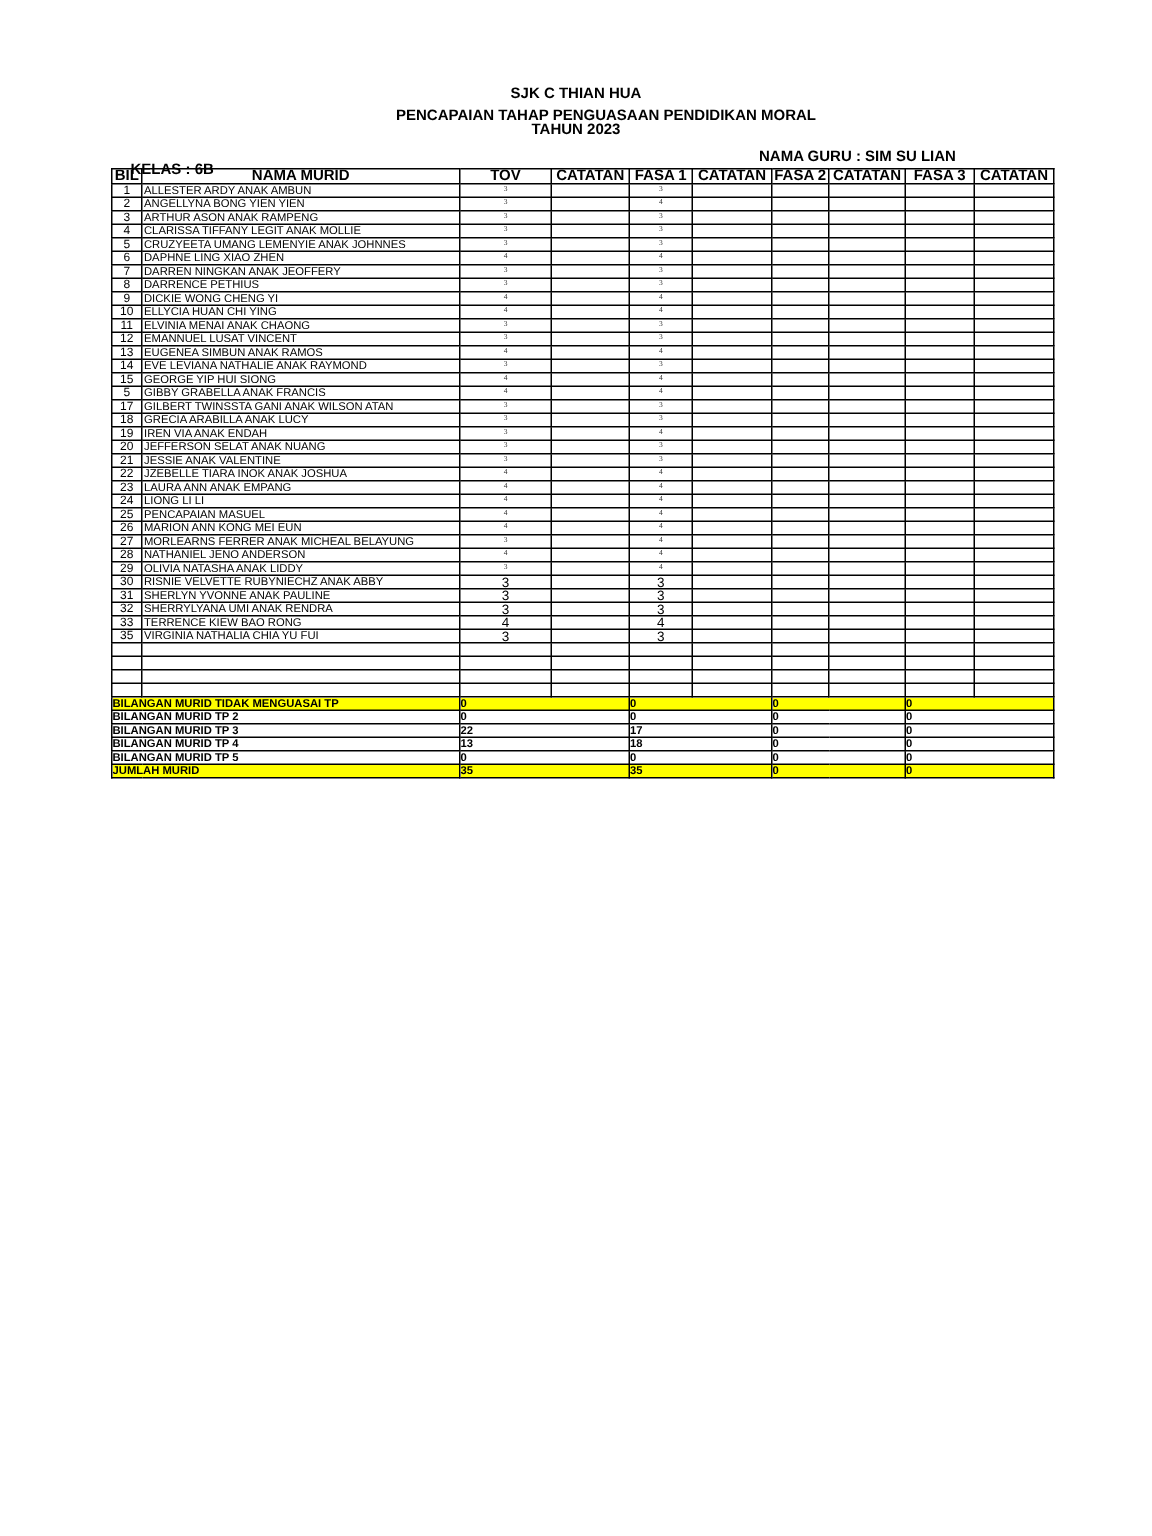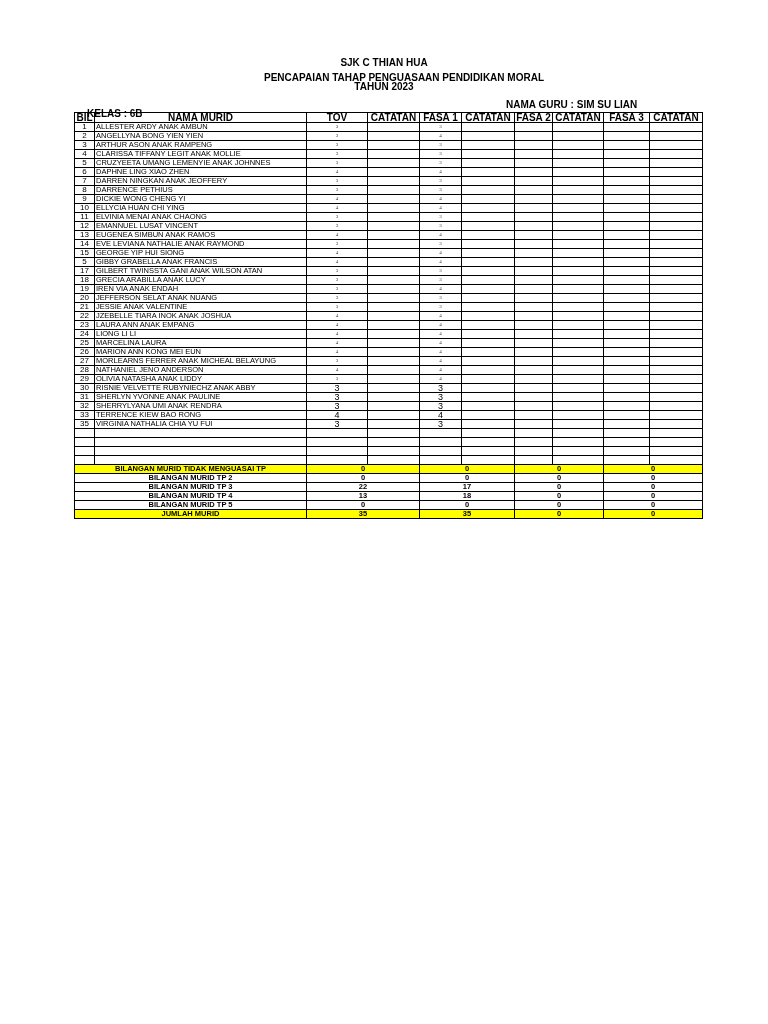--- a/index.html
+++ b/index.html
@@ -7,21 +7,21 @@
   .title { position:absolute; left:0; width:768px; text-align:center; font-weight:bold; font-size:10px; line-height:9px; }
   .kelas { position:absolute; left:87px; top:108px; font-weight:bold; font-size:10px; }
   .guru { position:absolute; left:506px; top:99px; font-weight:bold; font-size:10px; }
   table { position:absolute; left:74px; top:112px; border-collapse:collapse; table-layout:fixed; width:628px; }
   td, th { border:1px solid #000; padding:0; height:8px; line-height:8px; overflow:hidden; white-space:nowrap; }
   th { font-size:10px; font-weight:bold; height:9px; line-height:8px; text-align:center; }
   td.bil { text-align:center; font-size:8px; }
   td.name { font-size:7.5px; padding-left:1px; }
   td.v { text-align:center; font-size:5px; color:#333; font-family:"Liberation Serif", serif; }
   td.vb { text-align:center; font-size:9px; font-family:"Liberation Sans", sans-serif; }
-  tr.sum td { font-weight:bold; font-size:7.5px; text-align:center; height:8px; }
+  tr.sum td { font-weight:bold; font-size:7.5px; height:8px; }
   tr.yellow td { background:#ffff00; }
   tr.empty td { height:8px; }
 </style>
 </head>
 <body>
 
 <div class="title" style="top:58px;">SJK C THIAN HUA</div>
 <div class="title" style="top:73px;padding-left:20px;">PENCAPAIAN TAHAP PENGUASAAN PENDIDIKAN MORAL</div>
 <div class="title" style="top:82px;">TAHUN 2023</div>
 <div class="kelas">KELAS : 6B</div>
@@ -338,21 +338,21 @@
         <td></td>
         <td class="v">4</td>
         <td></td>
         <td></td>
         <td></td>
         <td></td>
         <td></td>
       </tr>
       <tr>
         <td class="bil">25</td>
-        <td class="name">MARCELINA LAURA</td>
+        <td class="name">PENCAPAIAN MASUEL</td>
         <td class="v">4</td>
         <td></td>
         <td class="v">4</td>
         <td></td>
         <td></td>
         <td></td>
         <td></td>
         <td></td>
       </tr>
       <tr>

